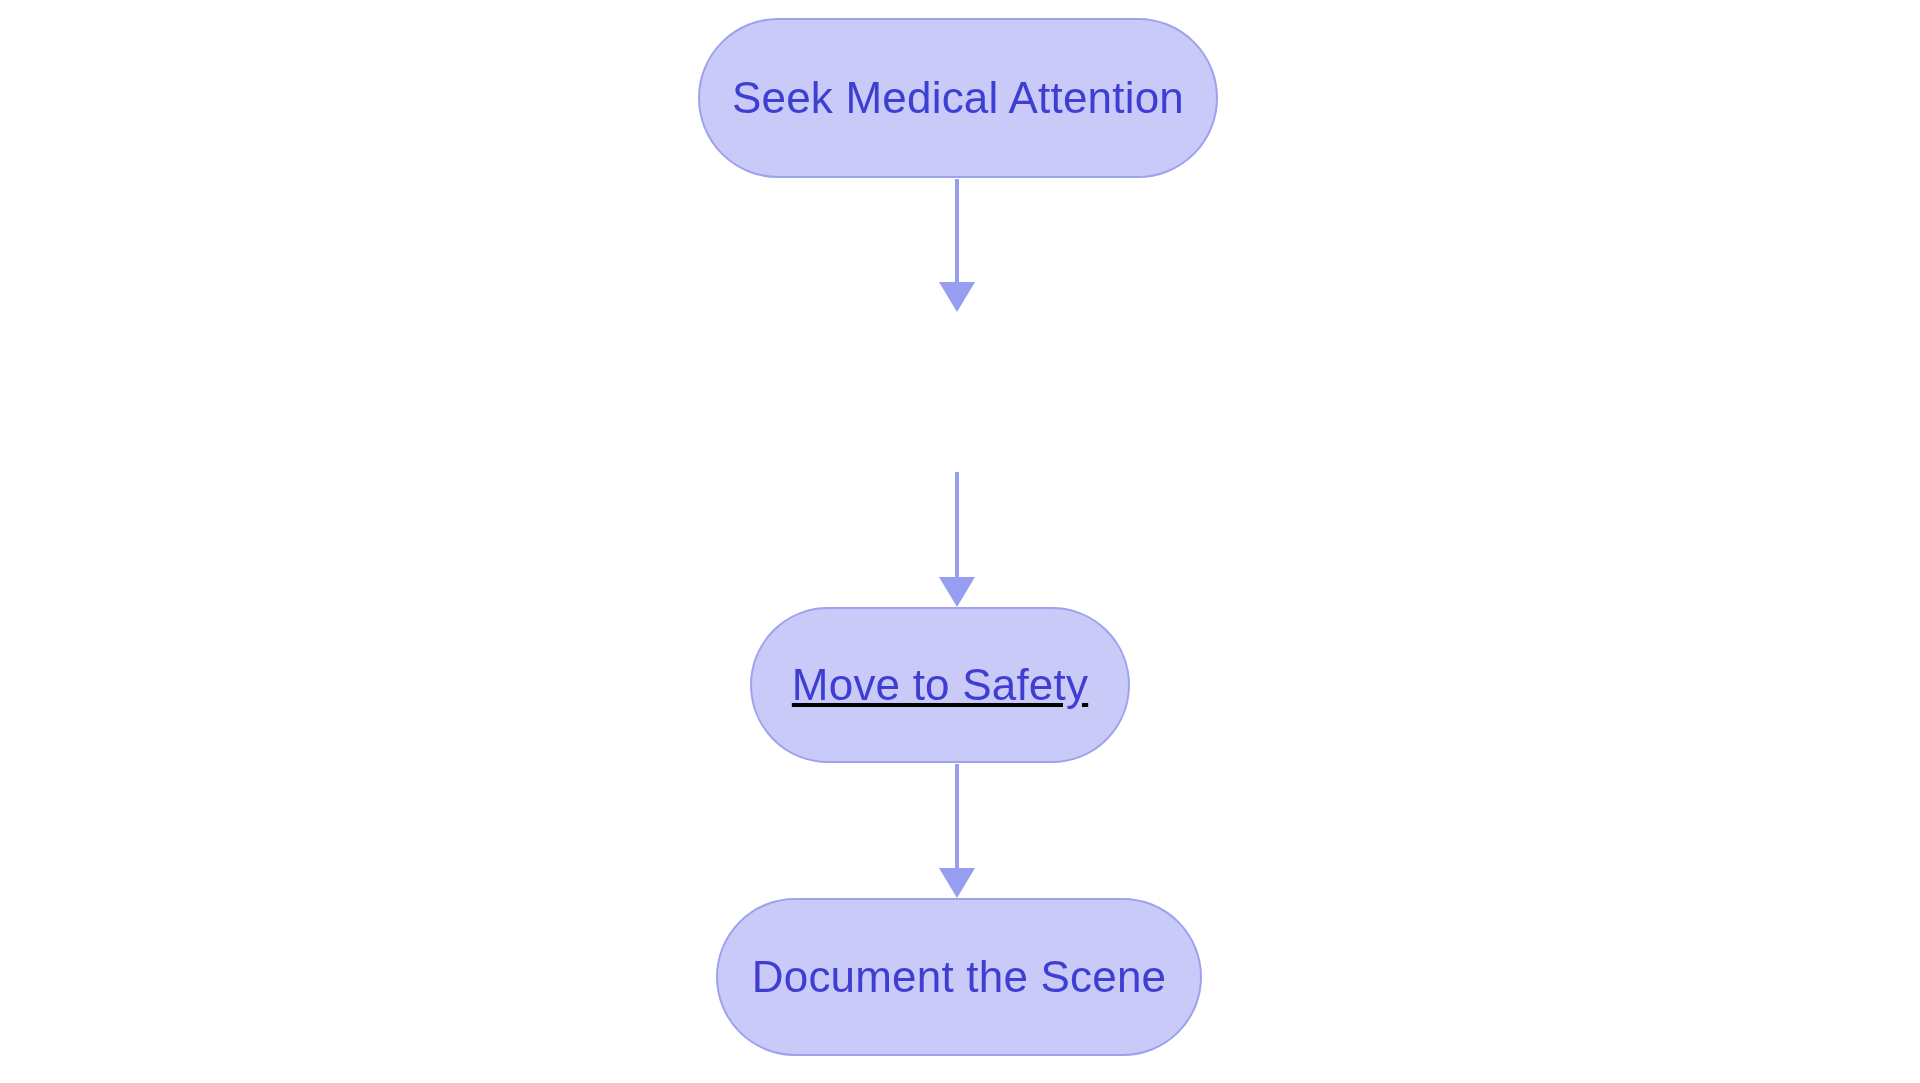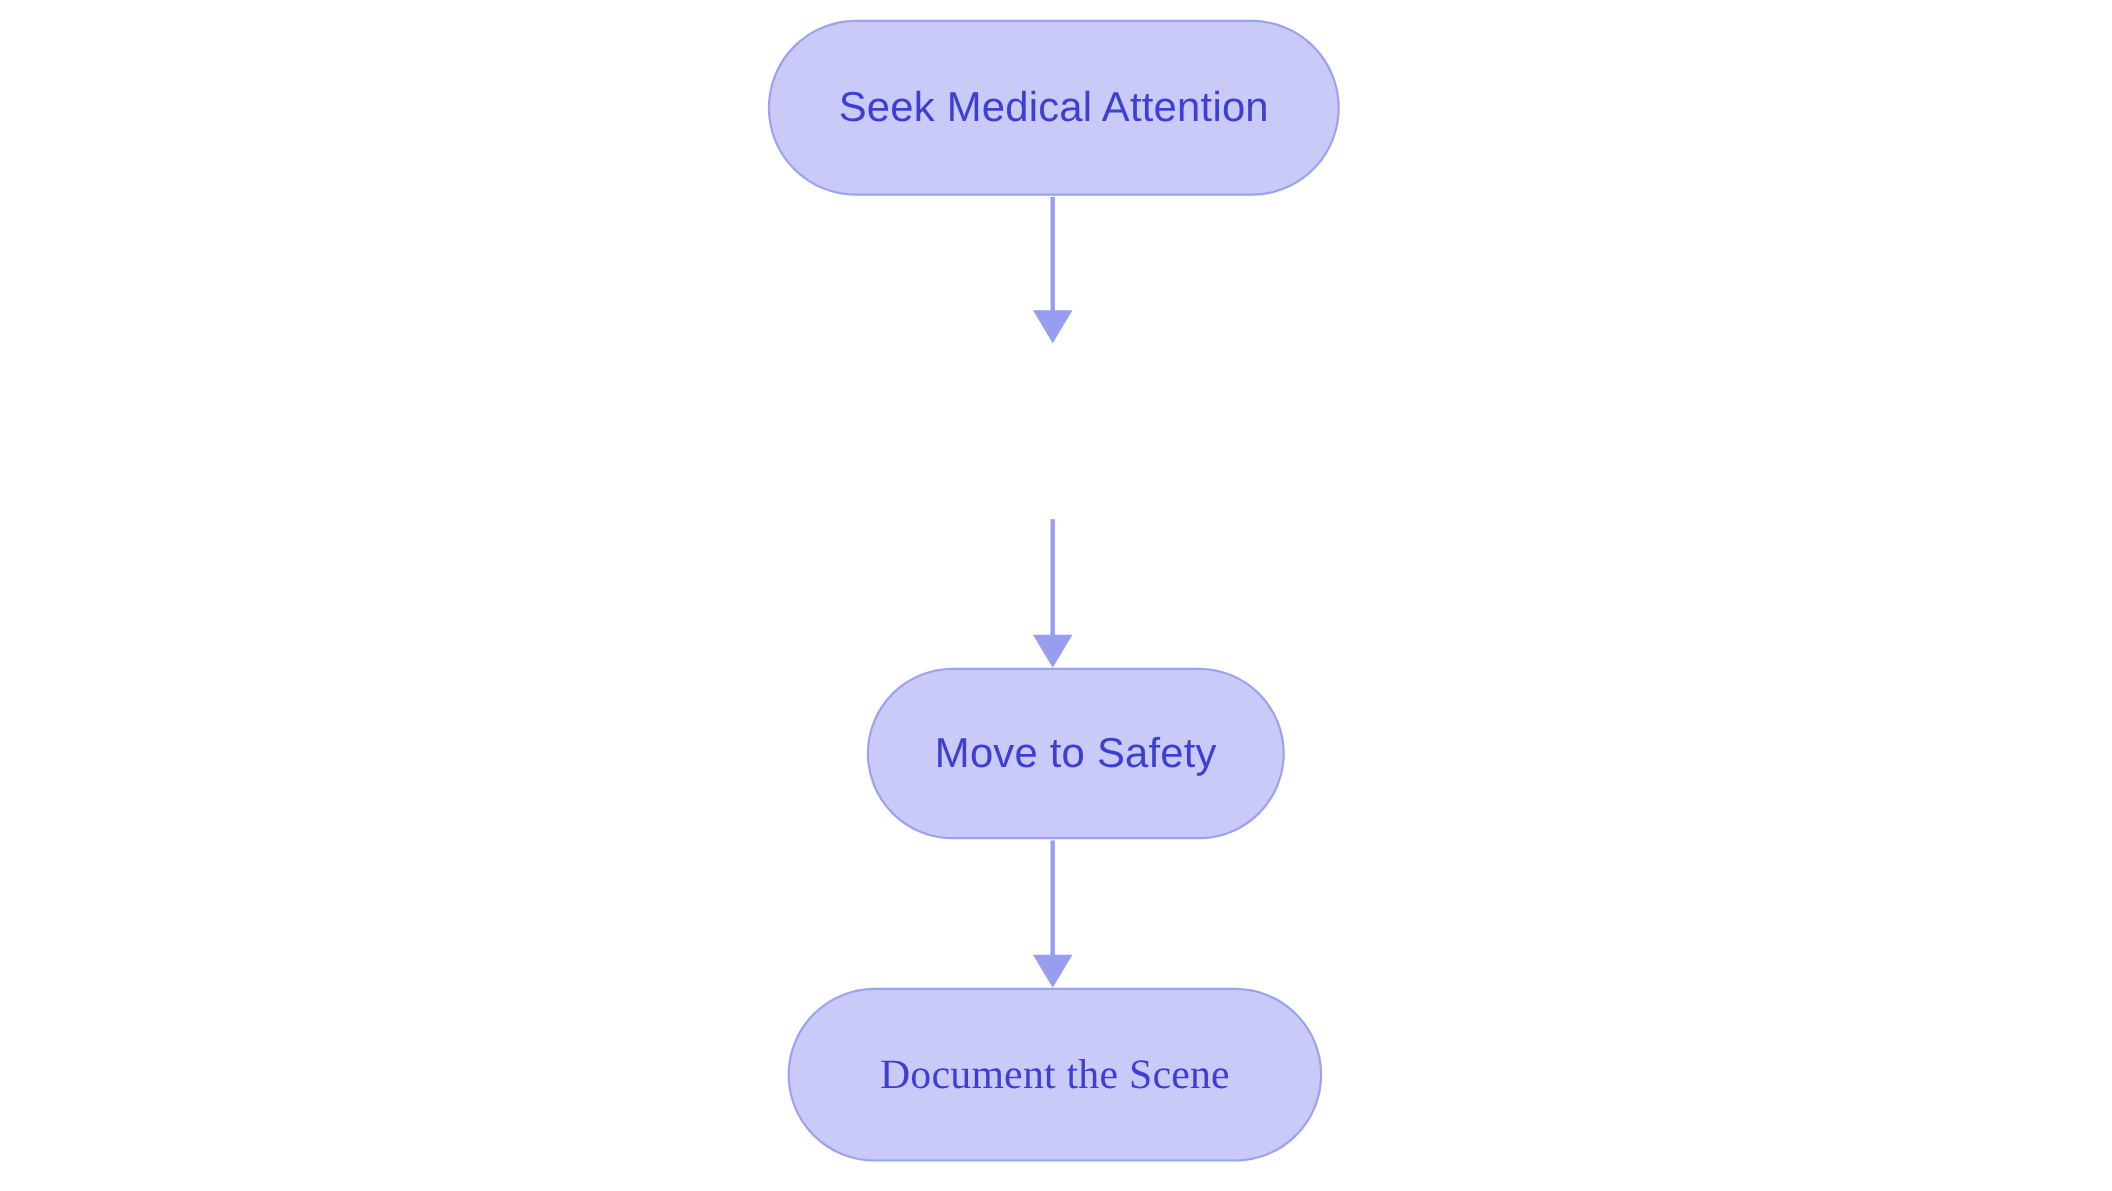--- a/index.html
+++ b/index.html
@@ -20,30 +20,30 @@
     box-sizing: border-box;
     background: var(--node-fill, #c9caf8);
     border: 2px solid var(--node-border, #9da2ef);
     border-radius: 80px;
     display: flex;
     align-items: center;
     justify-content: center;
   }
   .node-label {
     color: var(--node-text, #3e3fd2);
-    font-size: 38px;
+    font-size: 44px;
     font-weight: 400;
     letter-spacing: 0.2px;
     white-space: nowrap;
     user-select: none;
   }
   .node1 { left: 698px; top: 18px;  width: 520px; height: 160px; }
   .node2 { left: 643px; top: 312px; width: 632px; height: 159px; }
-  .node3 { left: 788px; top: 607px; width: 380px; height: 156px; border-radius: 78px; }
-  .node4 { left: 716px; top: 898px; width: 486px; height: 158px; border-radius: 79px; font-family: Liberation Serif, serif; }
+  .node3 { left: 750px; top: 607px; width: 380px; height: 156px; border-radius: 78px; text-decoration: underline; }
+  .node4 { left: 716px; top: 898px; width: 486px; height: 158px; border-radius: 79px; }
 
   .arrow {
     position: absolute;
     width: 36px;
   }
   .arrow1 { left: 939px; top: 179px; height: 133px; }
   .arrow2 { left: 939px; top: 472px; height: 135px; }
   .arrow3 { left: 939px; top: 764px; height: 134px; }
   .arrow-shaft {
     position: absolute;

